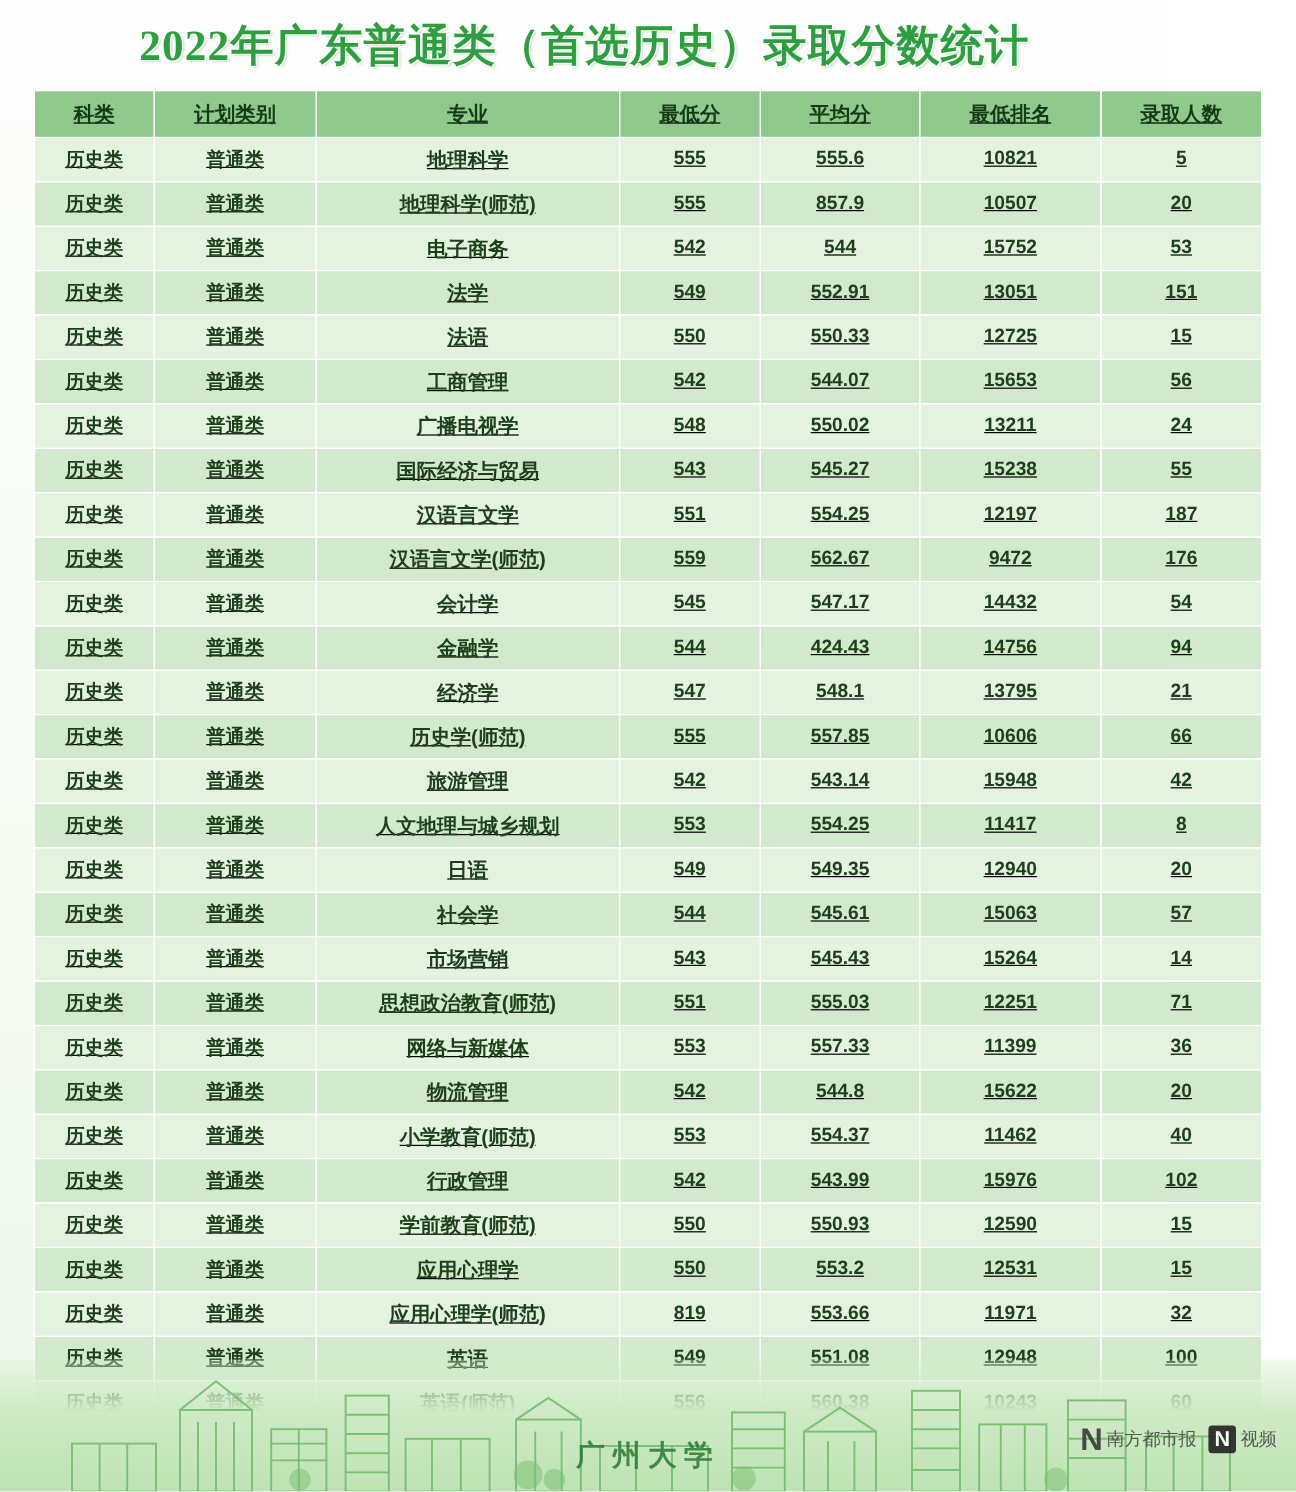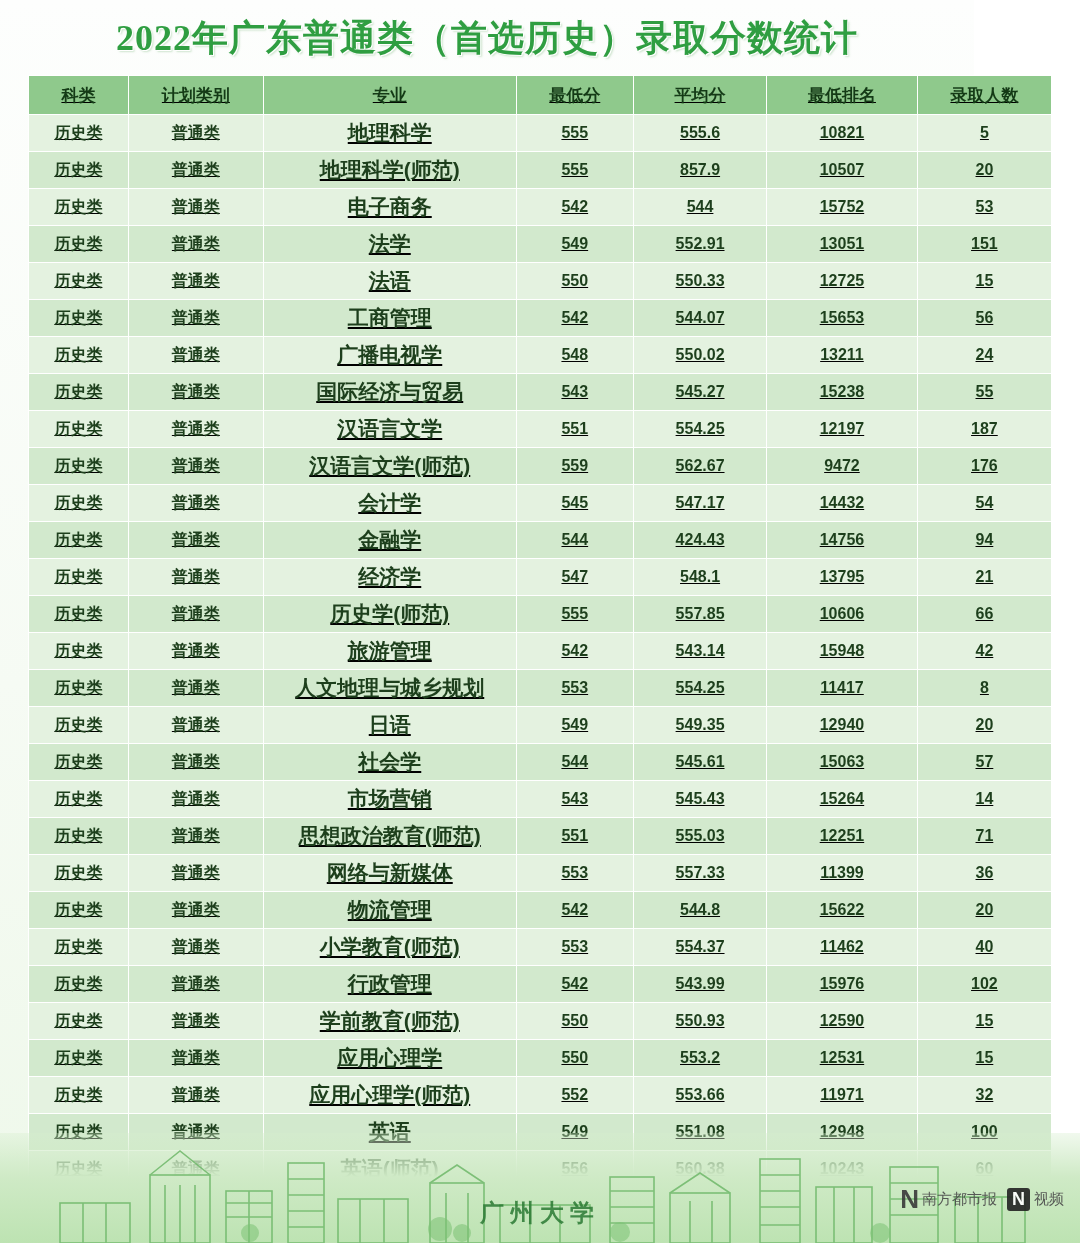--- a/index.html
+++ b/index.html
@@ -60,21 +60,21 @@
     height: 36px;
     border: 1px solid #ffffff;
   }
   tbody tr:nth-child(odd) td {
     background: #e4f2e0;
   }
   tbody tr:nth-child(even) td {
     background: #d2e9cd;
   }
   td.major {
-    font-size: 21px;
+    font-size: 17px;
   }
   
   col.c0 { width: 96px; }
   col.c1 { width: 130px; }
   col.c2 { width: 243px; }
   col.c3 { width: 113px; }
   col.c4 { width: 128px; }
   col.c5 { width: 145px; }
   col.c6 { width: 129px; }
 
@@ -404,21 +404,21 @@
             <td class="major">应用心理学</td>
             <td>550</td>
             <td>553.2</td>
             <td>12531</td>
             <td>15</td>
           </tr>
           <tr>
             <td>历史类</td>
             <td>普通类</td>
             <td class="major">应用心理学(师范)</td>
-            <td>552</td>
+            <td>819</td>
             <td>553.66</td>
             <td>11971</td>
             <td>32</td>
           </tr>
           <tr>
             <td>历史类</td>
             <td>普通类</td>
             <td class="major">英语</td>
             <td>549</td>
             <td>551.08</td>

